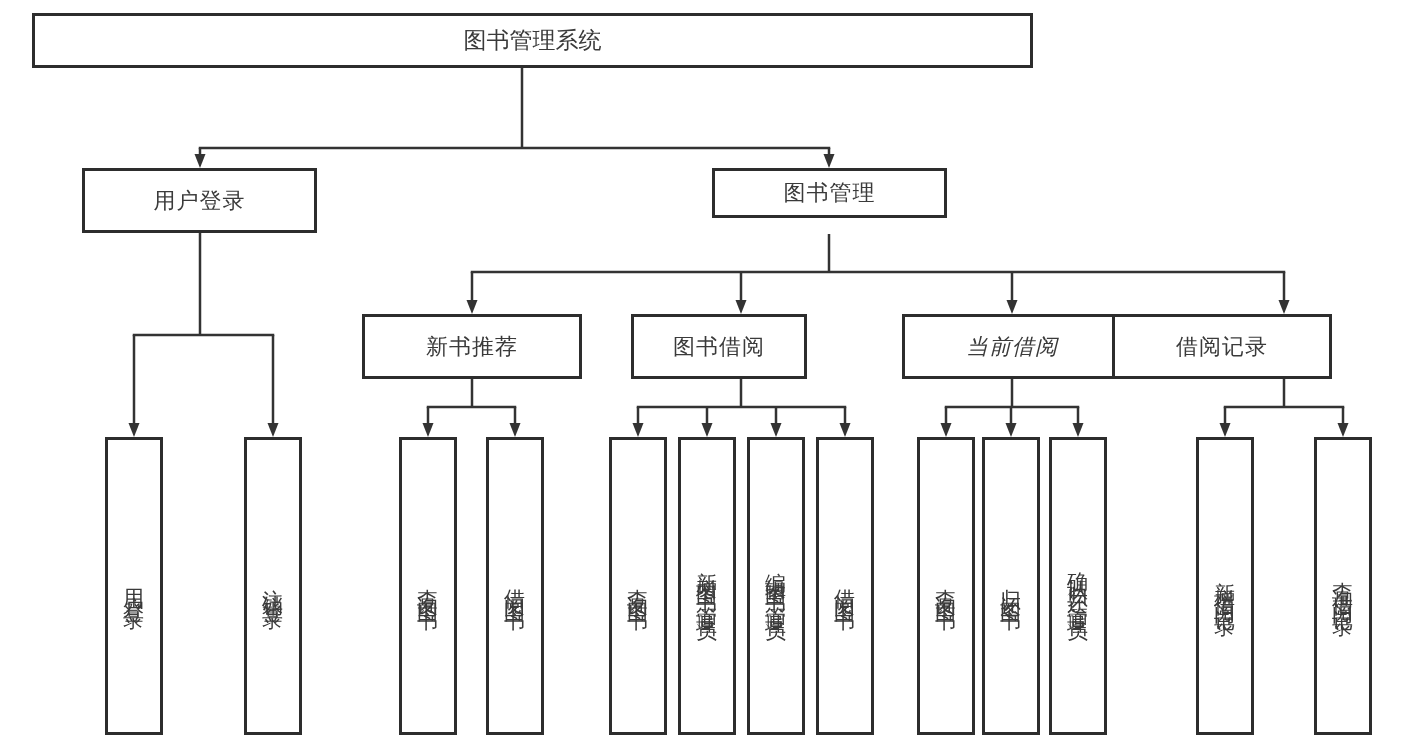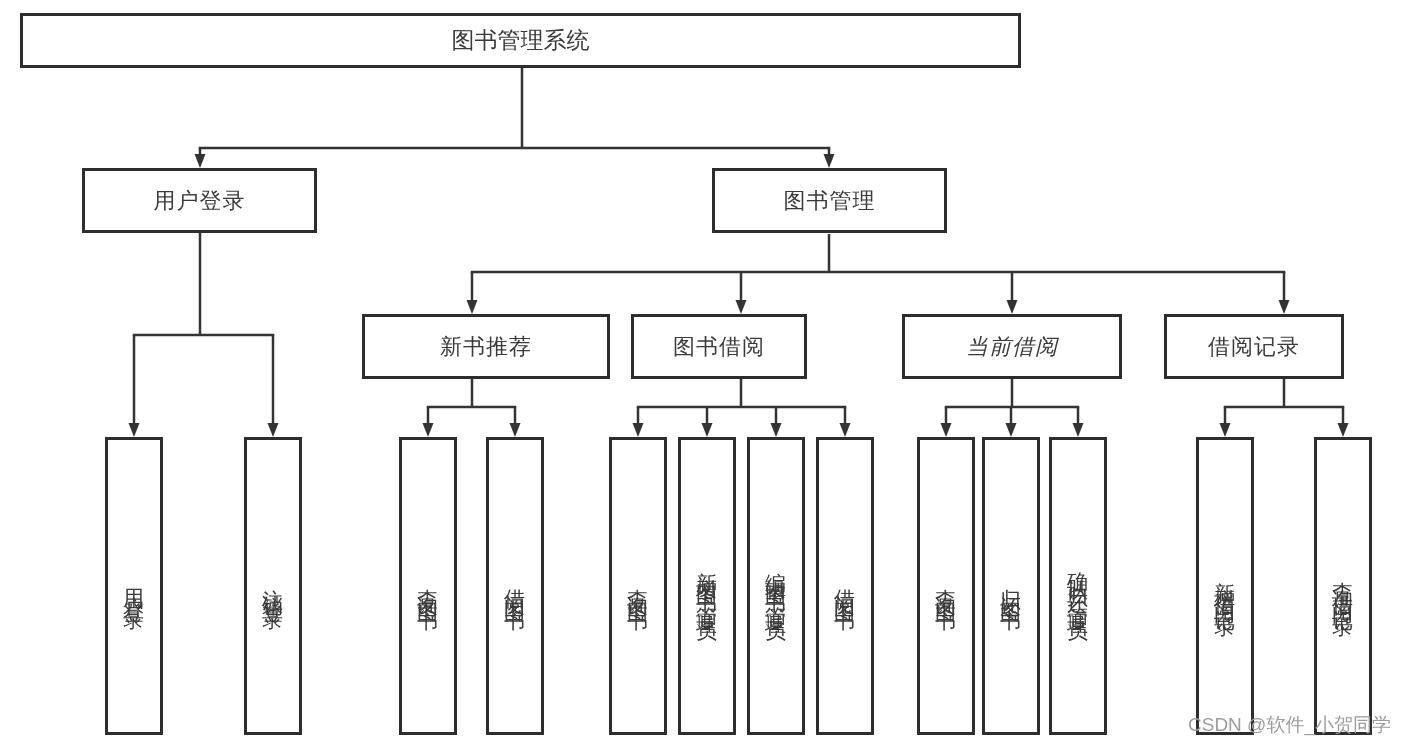--- a/index.html
+++ b/index.html
@@ -123,41 +123,41 @@
     <g>
       <line x1="1284" y1="379" x2="1284" y2="407"></line>
       <line x1="1223.75" y1="407" x2="1344.25" y2="407"></line>
       <line x1="1225" y1="407" x2="1225" y2="425"></line>
       <polygon points="1219.5,423 1230.5,423 1225,437"></polygon>
       <line x1="1343" y1="407" x2="1343" y2="425"></line>
       <polygon points="1337.5,423 1348.5,423 1343,437"></polygon>
     </g>
   </svg>
 
-  <div class="node root" style="left:20px; top:13px; width:1001px; height:55px;">
+  <div class="node root" style="left:32px; top:13px; width:1001px; height:55px;">
     <span>图书管理系统</span>
   </div>
 
   <div class="node h" style="left:82px; top:168px; width:235px; height:65px;">
     <span>用户登录</span>
   </div>
-  <div class="node h" style="left:712px; top:168px; width:235px; height:65px;">
+  <div class="node h" style="left:712px; top:168px; width:235px; height:50px;">
     <span>图书管理</span>
   </div>
 
-  <div class="node h" style="left:362px; top:314px; width:248px; height:65px;">
+  <div class="node h" style="left:362px; top:314px; width:220px; height:65px;">
     <span>新书推荐</span>
   </div>
   <div class="node h" style="left:631px; top:314px; width:176px; height:65px;">
     <span>图书借阅</span>
   </div>
   <div class="node h" style="left:902px; top:314px; width:220px; height:65px;font-style:italic;">
     <span>当前借阅</span>
   </div>
-  <div class="node h" style="left:1164px; top:314px; width:180px; height:65px;">
+  <div class="node h" style="left:1112px; top:314px; width:220px; height:65px;">
     <span>借阅记录</span>
   </div>
 
   <div class="node leaf" style="left:105px; top:437px; width:58px; height:298px;">
     <span>用户登录</span>
   </div>
   <div class="node leaf" style="left:244px; top:437px; width:58px; height:298px;">
     <span>注销登录</span>
   </div>
 
@@ -191,15 +191,14 @@
     <span>确认归还（管理员）</span>
   </div>
 
   <div class="node leaf" style="left:1196px; top:437px; width:58px; height:298px;">
     <span>新增借阅记录</span>
   </div>
   <div class="node leaf" style="left:1314px; top:437px; width:58px; height:298px;">
     <span>查询借阅记录</span>
   </div>
 
-  <div class="watermark">CSDN @软件_小贺同学</div>
 
 </div>
 
 </body></html>

